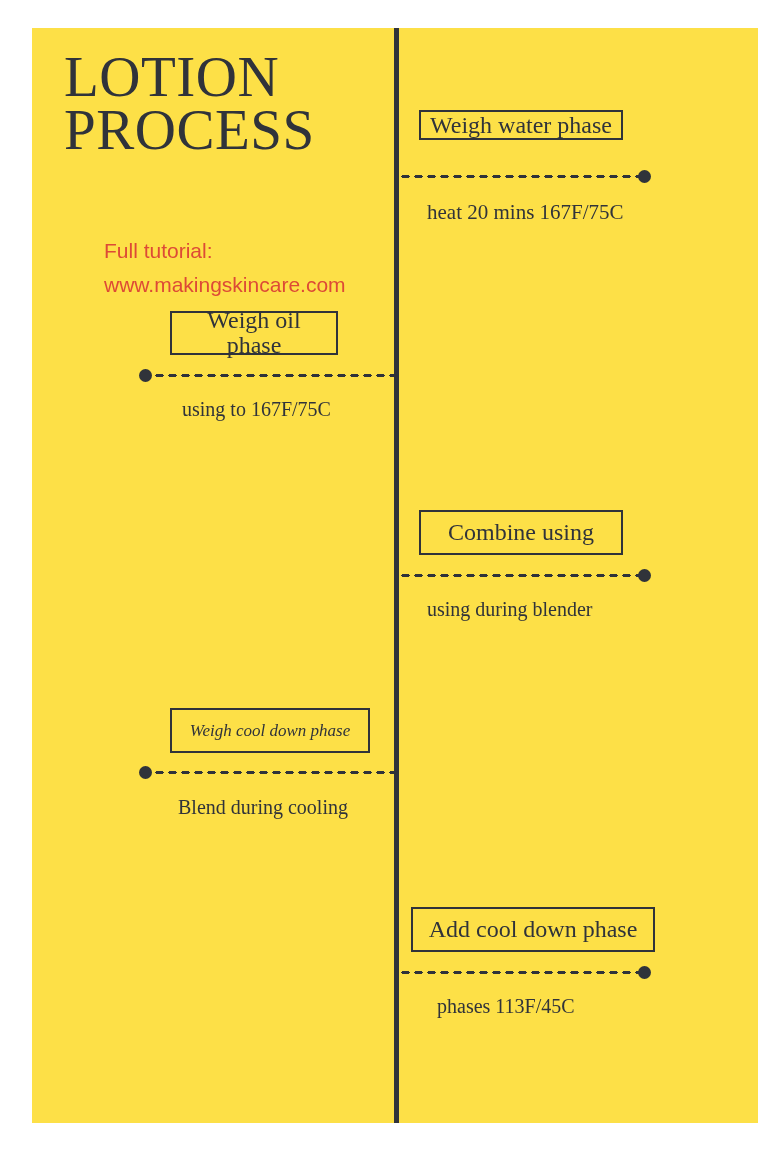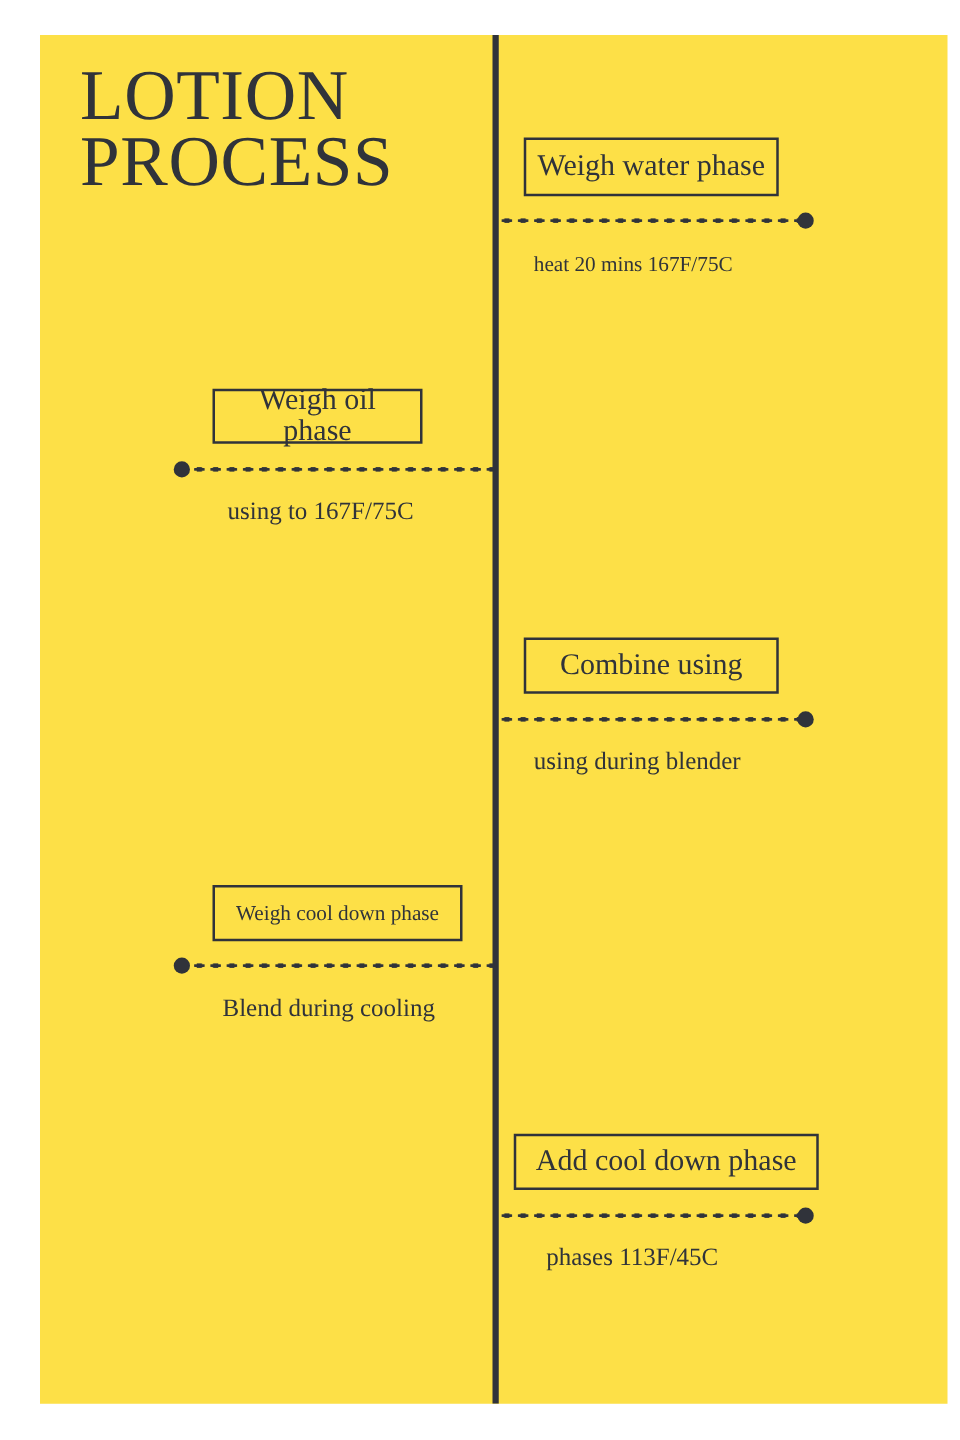--- a/index.html
+++ b/index.html
@@ -82,20 +82,21 @@
   .step-box-label {
     font-family: "Liberation Serif", serif;
     color: #30333a;
     font-size: 24px;
     line-height: 25px;
     padding: 0 8px;
   }
   .step-box.two-line .step-box-label {
     font-size: 17px;
     line-height: 20px;
+    font-style: italic;
   }
 
   
   .dots {
     position: absolute;
     height: 5px;
   }
   .dots .dotline {
     position: absolute;
     left: 0;
@@ -119,37 +120,41 @@
   .dots.left-end  .endcap { left: -1px; }
 
   .step-caption {
     position: absolute;
     font-family: "Liberation Serif", serif;
     color: #30333a;
     font-size: 20px;
     line-height: 24px;
     white-space: nowrap;
   }
-  .step-caption.small { font-size: 17px; }
+  .step-caption.small { font-size: 21px; }
 </style>
 </head>
 <body>
 
 <div id="poster">
 
   <div id="spine"></div>
 
   <div id="headline">
     <div class="headline-line">LOTION</div>
     <div class="headline-line">PROCESS</div>
   </div>
 
-
-  <div class="step">
-    <div class="step-box" style="left:387px; top:82px; width:204px; height:47px;">
+  <div id="tutorial-block">
+    <div class="tutorial-line">Full tutorial:</div>
+    <div class="tutorial-line">www.makingskincare.com</div>
+  </div>
+
+  <div class="step">
+    <div class="step-box" style="left:387px; top:82px; width:204px; height:30px;">
       <span class="step-box-label">Weigh water phase</span>
     </div>
     <div class="dots right-end" style="left:367px; top:146px; width:251px;">
       <div class="dotline"></div>
       <div class="endcap"></div>
     </div>
     <div class="step-caption small" style="left:395px; top:172px;">heat 20 mins 167F/75C</div>
   </div>
 
   <div class="step">

